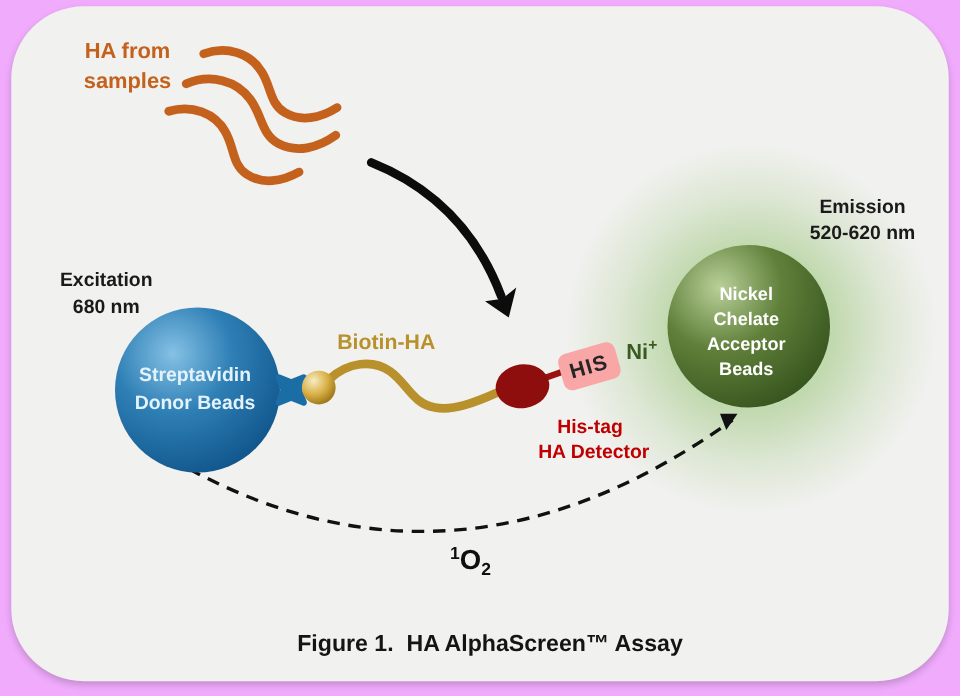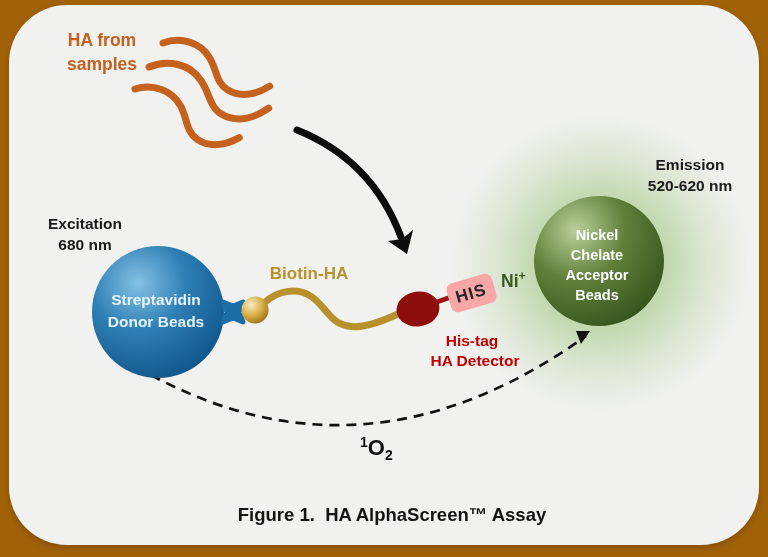--- a/index.html
+++ b/index.html
@@ -1,17 +1,17 @@
 <!DOCTYPE html>
 <html><head>
 <meta charset="utf-8">
 <style>
   html,body{margin:0;padding:0;background:#ffffff;}
   .stage{
-    position:relative;width:768px;height:557px;background:#a16207;overflow:hidden;
+    position:relative;width:768px;height:557px;background:#f0abfc;overflow:hidden;
     font-family:"Liberation Sans",sans-serif;
   }
   .panel{
     position:absolute;left:9px;top:5px;width:750px;height:540px;
     border-radius:58px;background:#f1f1ef;
     box-shadow:0 3px 6px rgba(0,0,0,0.18);
   }
   svg.art{position:absolute;left:0;top:0;width:768px;height:557px;}
   svg.art text{
     font-family:"Liberation Sans","DejaVu Sans",sans-serif;

